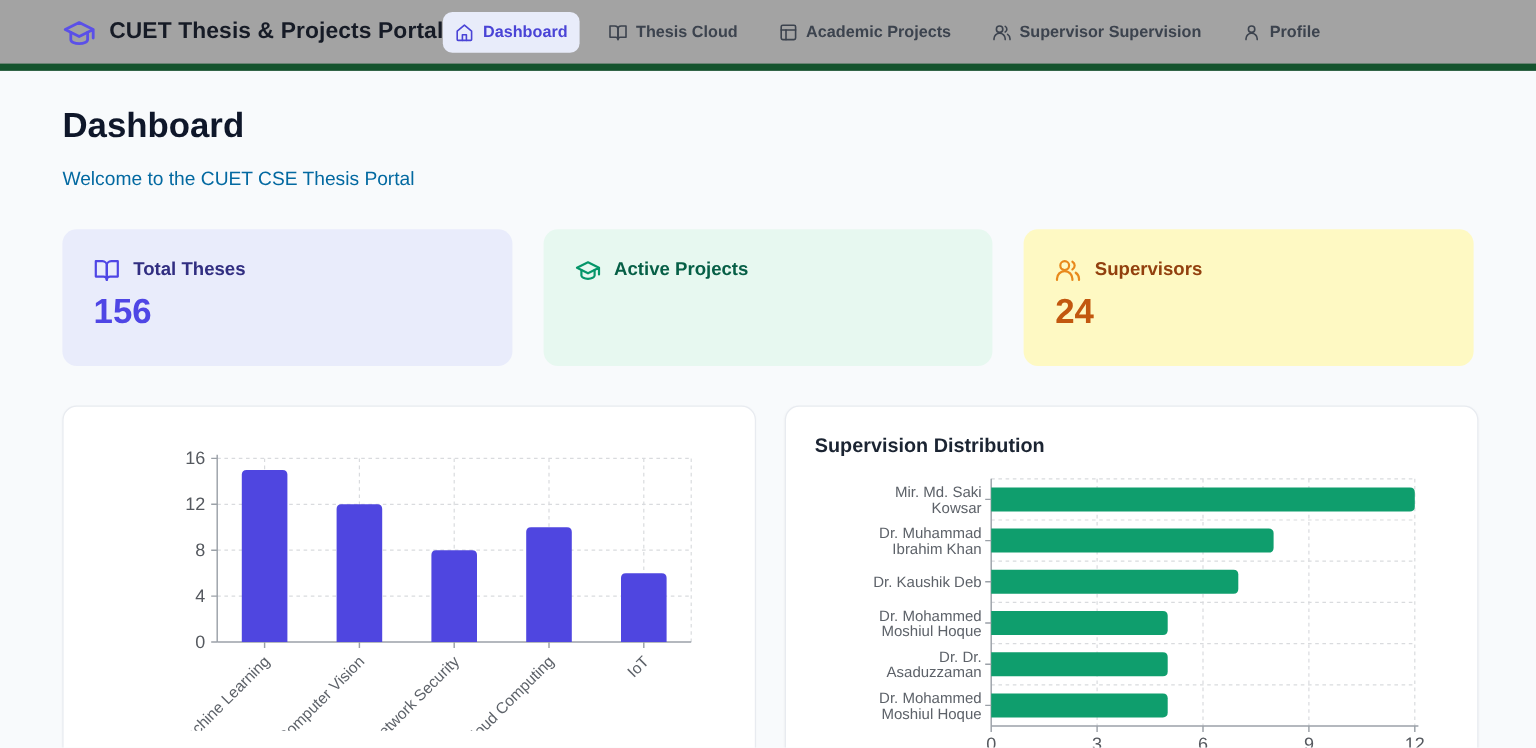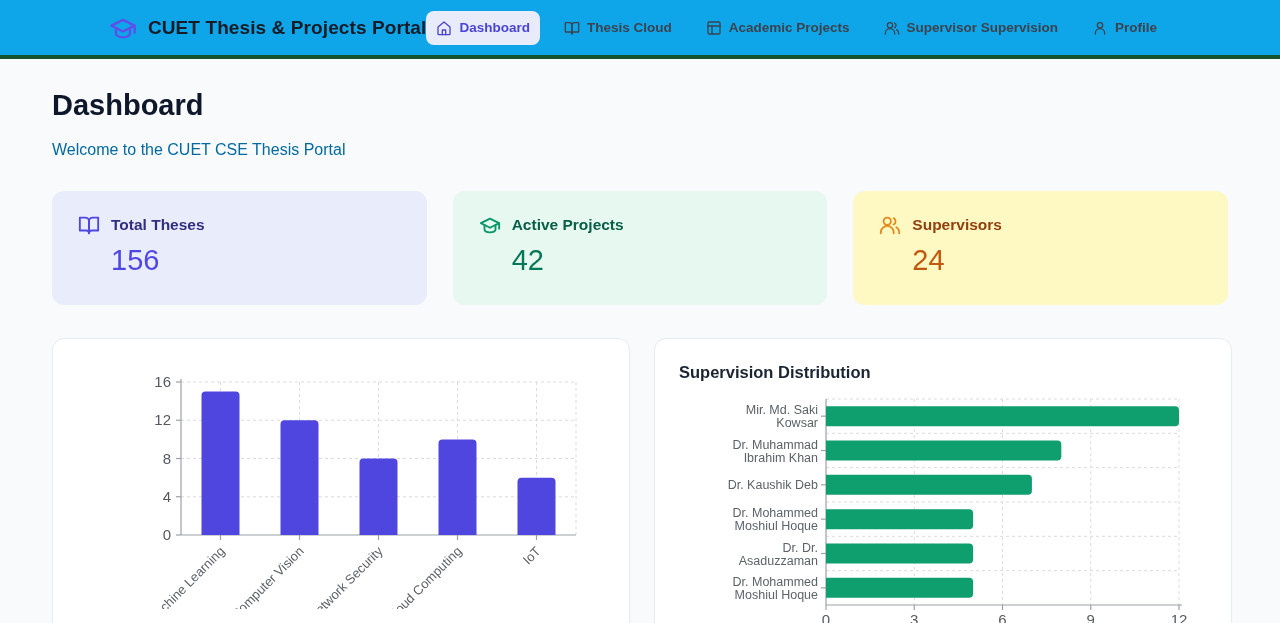--- a/index.html
+++ b/index.html
@@ -4,22 +4,22 @@
 <style>
   * { margin:0; padding:0; box-sizing:border-box; }
   html,body { width:1280px; height:623px; overflow:hidden; }
   body {
     font-family:"Liberation Sans", sans-serif;
     background:#f8fafc;
     color:#111827;
   }
   
   .topbar {
-    height:59px; background:#0ea5e9; border-bottom:4px solid #14532d;
-    display:flex; align-items:center; justify-content:center;
+    height:59px; background:#a3a3a3; border-bottom:6px solid #14532d;
+    display:flex; align-items:center; justify-content:flex-start;
     padding:0 56px 0 52px;
   }
   .brand { display:flex; align-items:center; gap:11px; }
   .brand svg { color:#5b50e8; }
   .brand-title { font-size:19px; font-weight:bold; color:#161b26; letter-spacing:.1px; }
   .nav { display:flex; align-items:center; gap:14px; }
   .nav-item {
     display:flex; align-items:center; gap:7px;
     padding:9px 10px; border-radius:8px; cursor:pointer;
     font-size:13.5px; font-weight:600; color:#3c434e; background:transparent;
@@ -30,21 +30,21 @@
   .nav-item.active svg { color:#4a44d6; }
   
   .main { padding:0 52px; }
   .page-title { margin-top:30px; font-size:29px; font-weight:bold; color:#0f172a; }
   .page-subtitle { margin-top:19px; font-size:16px; color:#0369a1; }
   
   .stats-row { margin-top:32px; display:grid; grid-template-columns:repeat(3,1fr); gap:26px; }
   .stat-card { border-radius:12px; padding:23px 26px; height:114px; }
   .stat-head { display:flex; align-items:center; gap:11px; }
   .stat-label { font-size:15.5px; font-weight:bold; }
-  .stat-value { margin-top:8px; font-size:29px; font-weight:normal;margin-left:33px; }
+  .stat-value { margin-top:8px; font-size:29px; font-weight:bold; }
   
   .charts-row { margin-top:33px; display:grid; grid-template-columns:repeat(2,1fr); gap:24px; }
   .chart-card {
     background:#ffffff; border:1px solid #e8ebf0; border-radius:12px;
     padding:24px 24px; height:420px;
     box-shadow:0 1px 2px rgba(16,24,40,.03);
   }
   .chart-title { font-size:16.5px; font-weight:bold; color:#1b2432; }
   .chart-box { margin-top:11px; }
   svg text { font-family:"Liberation Sans", sans-serif; }
@@ -134,21 +134,20 @@
     <div class="stat-card" style="background: rgb(231, 248, 240);">
       <div class="stat-head">
         <span class="stat-icon" style="display: flex; color: rgb(5, 150, 105);">
           <svg width="22" height="22" viewBox="0 0 24 24" fill="none" stroke="currentColor" stroke-width="2" stroke-linecap="round" stroke-linejoin="round">
             <path d="M22 10 12 5 2 10l10 5 10-5v6"></path>
               <path d="M6 12v5c0 1.7 2.7 3 6 3s6-1.3 6-3v-5"></path>
           </svg>
         </span>
         <span class="stat-label" style="color: rgb(6, 95, 70);">Active Projects</span>
       </div>
-      <div class="stat-value" style="color: rgb(4, 120, 87);">42</div>
     </div>
     <div class="stat-card" style="background: #fef9c3;">
       <div class="stat-head">
         <span class="stat-icon" style="display: flex; color: rgb(232, 137, 28);">
           <svg width="22" height="22" viewBox="0 0 24 24" fill="none" stroke="currentColor" stroke-width="2" stroke-linecap="round" stroke-linejoin="round">
             <circle cx="9" cy="8" r="4"></circle>
               <path d="M2 21v-1a7 7 0 0 1 14 0v1"></path>
               <path d="M16 4.5a4 4 0 0 1 0 7"></path>
               <path d="M22 21v-1a6.8 6.8 0 0 0-3-5.5"></path>
           </svg>

